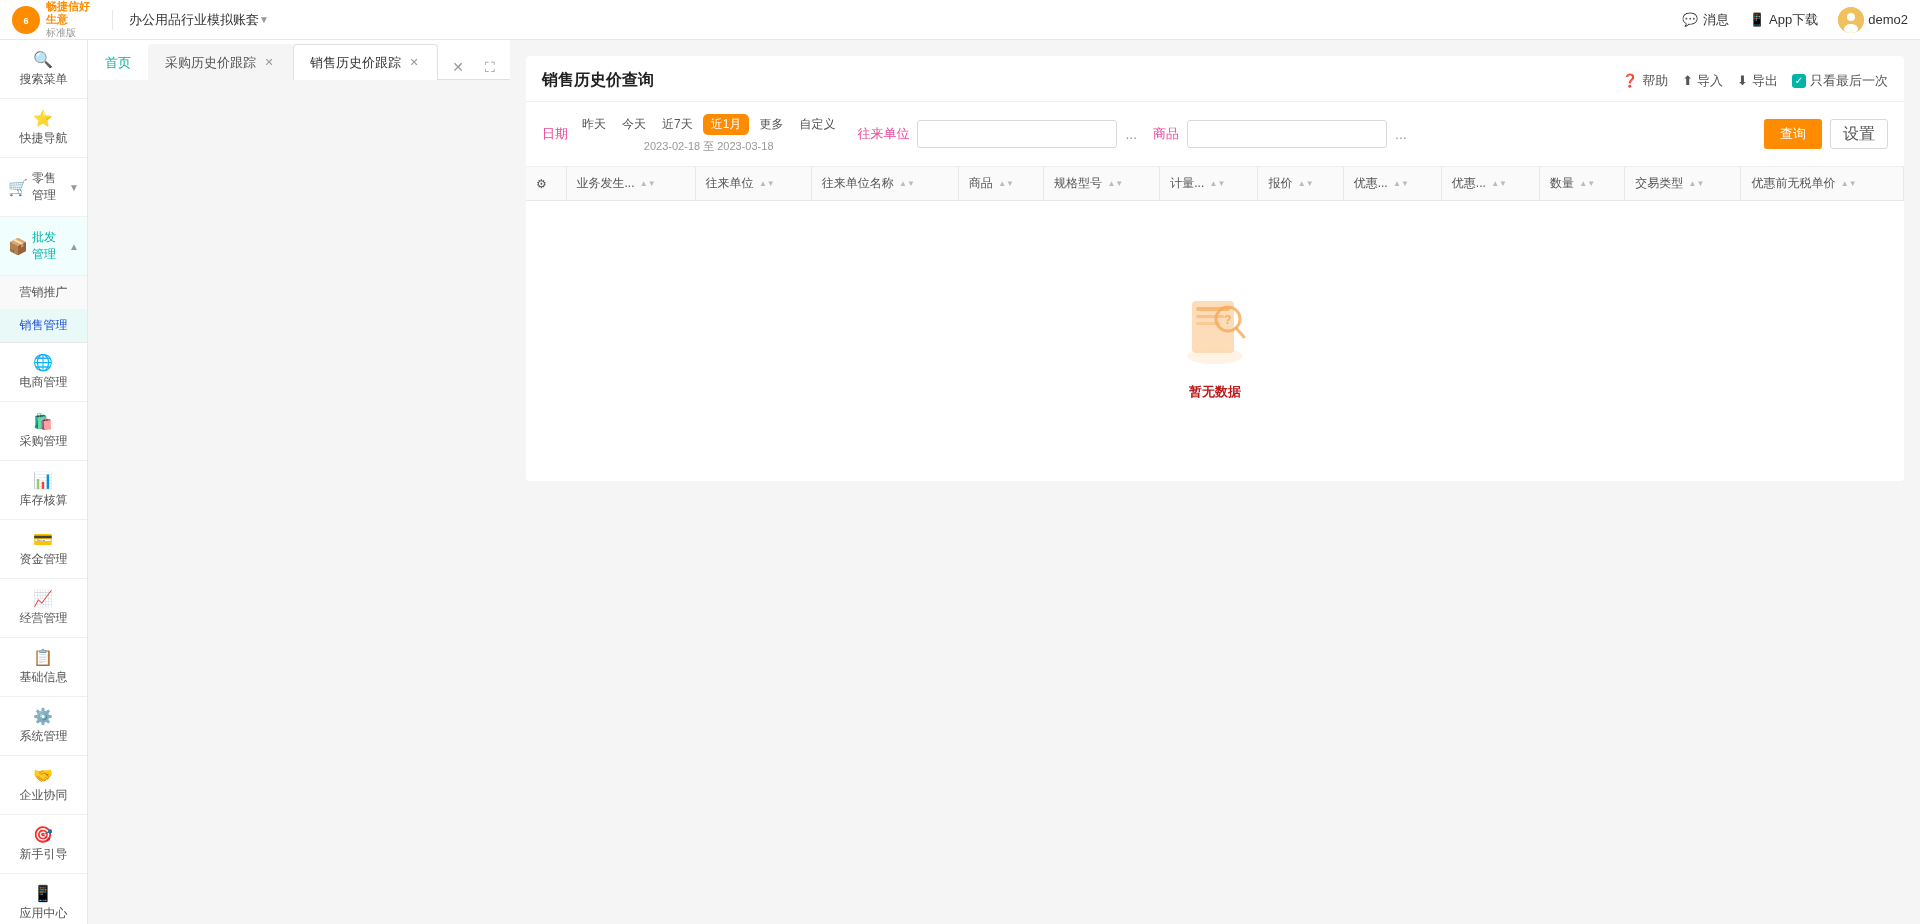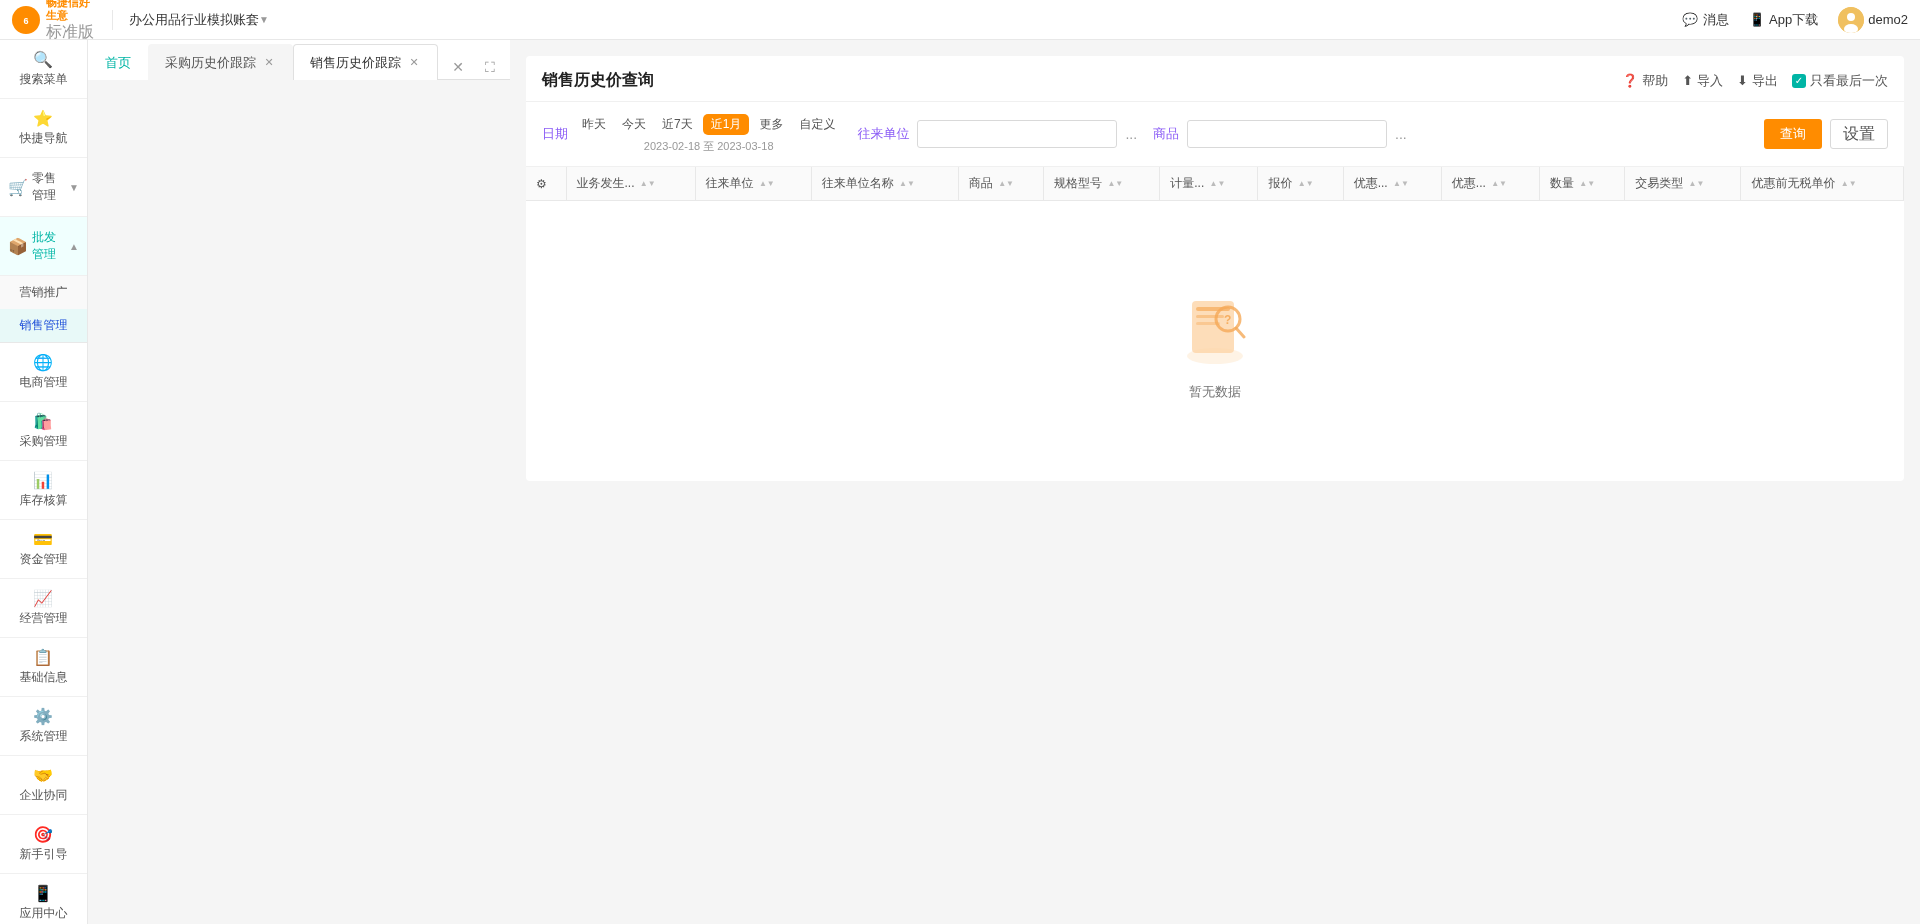--- a/index.html
+++ b/index.html
@@ -276,21 +276,21 @@
       gap: 16px;
       flex-wrap: wrap;
     }
     .filter-group {
       display: flex;
       align-items: center;
       gap: 8px;
     }
     .filter-label {
       font-size: 13px;
-      color: #8b5cf6;
+      color: #ec4899;
       white-space: nowrap;
     }
     .date-shortcuts {
       display: flex;
       align-items: center;
       gap: 4px;
       flex-direction: column;
     }
     .date-shortcuts-row {
       display: flex;
@@ -404,38 +404,39 @@
       padding: 80px 0;
       color: #bbb;
     }
     .empty-icon-svg {
       width: 90px;
       height: 90px;
       margin-bottom: 12px;
     }
     .empty-text {
       font-size: 13px;
-      color: #737373;
+      color: #b91c1c;
+      font-weight: bold;
     }
   </style>
 </head>
 <body>
 
 <div class="top-header">
   <div class="top-header-left">
     <div class="logo-area">
       <div class="logo-icon">
         <svg width="18" height="18" viewBox="0 0 18 18">
           <circle cx="9" cy="9" r="8" fill="#ff8c00"></circle>
           <text x="9" y="13" text-anchor="middle" fill="white" font-size="9" font-weight="bold">6</text>
         </svg>
       </div>
       <div class="logo-text">
         <div style="font-size:11px;color:#ff8c00;font-weight:bold;line-height:1.2;">畅捷信好生意</div>
-        <div style="font-size:16px;color:#999;">标准版</div>
+        <div style="font-size:10px;color:#999;">标准版</div>
       </div>
     </div>
     <div class="header-divider"></div>
     <div class="template-select">
       <span>办公用品行业模拟账套</span>
       <span style="font-size:10px;color:#999;">▼</span>
     </div>
   </div>
   <div class="top-header-right">
     <div class="header-action">

